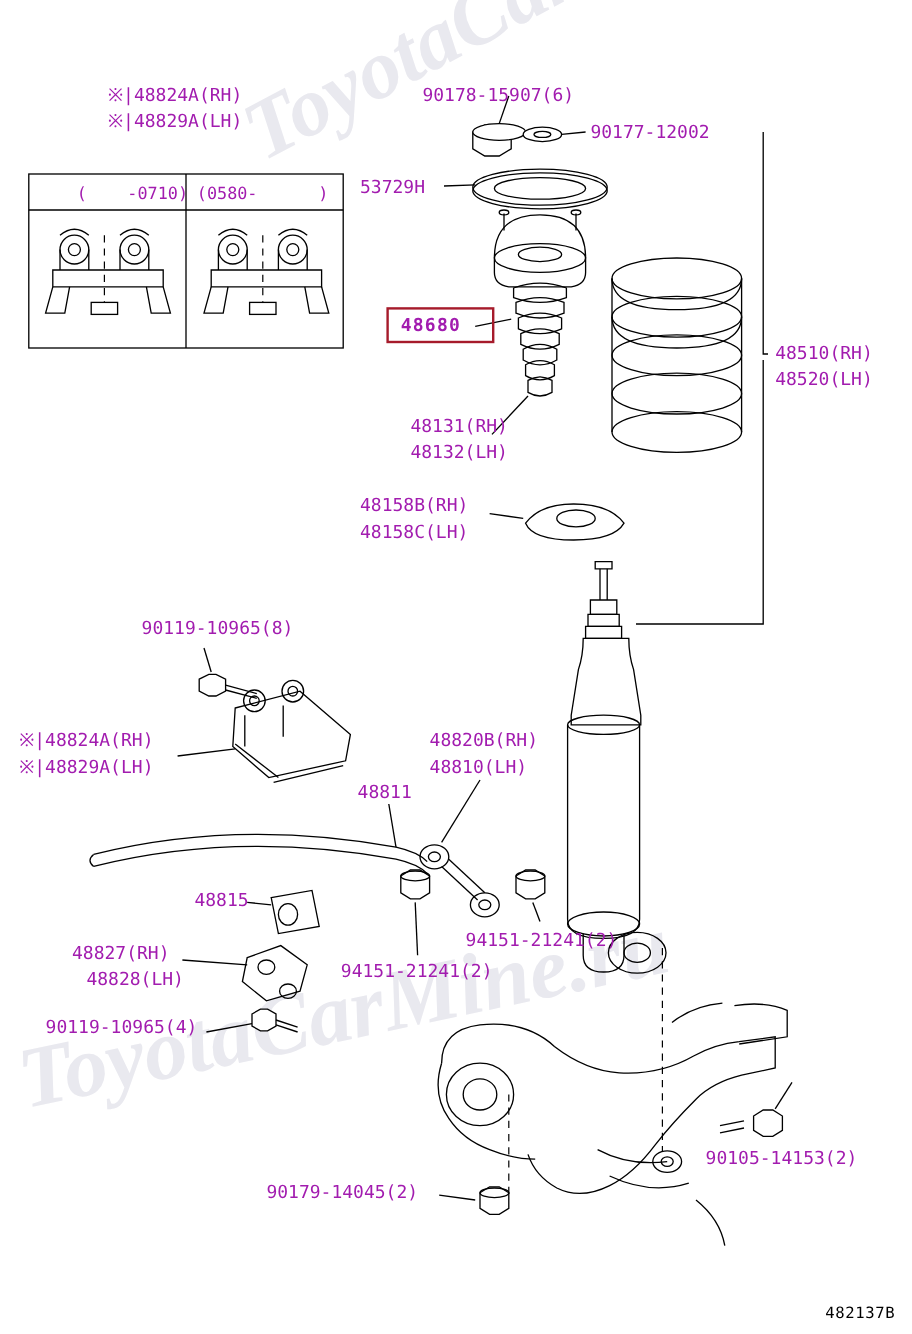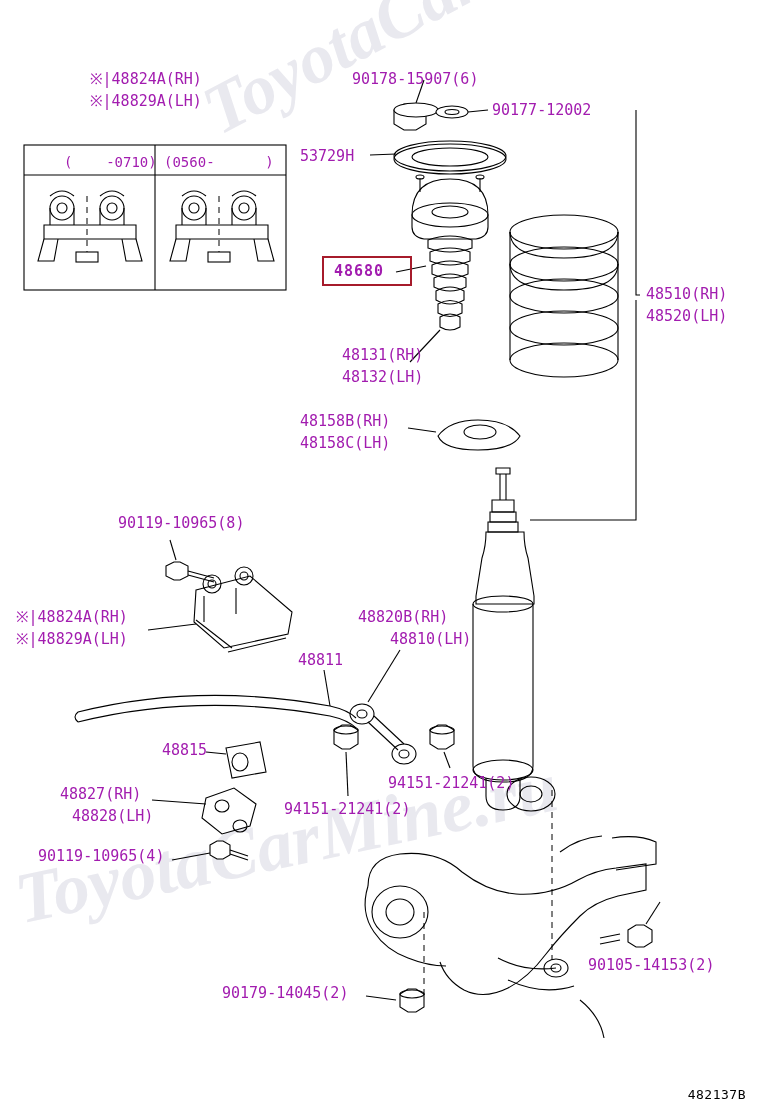--- a/index.html
+++ b/index.html
@@ -328,36 +328,36 @@
 
   <div class="lbl" style="left:300px; top:412px;">48158B(RH)</div>
   <div class="lbl" style="left:300px; top:434px;text-align:right;">48158C(LH)</div>
 
   <div class="lbl" style="left:118px; top:514px;">90119-10965(8)</div>
 
   <div class="lbl" style="left:16px;  top:608px;">※|48824A(RH)</div>
   <div class="lbl" style="left:16px;  top:630px;">※|48829A(LH)</div>
 
   <div class="lbl" style="left:358px; top:608px;">48820B(RH)</div>
-  <div class="lbl" style="left:358px; top:630px;margin-left:32px;">48810(LH)</div>
+  <div class="lbl" style="left:358px; top:630px;">48810(LH)</div>
 
   <div class="lbl" style="left:298px; top:651px;">48811</div>
 
   <div class="lbl" style="left:162px; top:741px;">48815</div>
 
   <div class="lbl" style="left:388px; top:774px;">94151-21241(2)</div>
 
   <div class="lbl" style="left:60px;  top:785px;">48827(RH)</div>
   <div class="lbl" style="left:60px;  top:807px;margin-left:12px;">48828(LH)</div>
 
   <div class="lbl" style="left:284px; top:800px;">94151-21241(2)</div>
 
   <div class="lbl" style="left:38px;  top:847px;">90119-10965(4)</div>
 
   <div class="lbl" style="left:588px; top:928px;margin-top:28px;">90105-14153(2)</div>
 
   <div class="lbl" style="left:222px; top:984px;">90179-14045(2)</div>
 
   <div class="lbl sm" style="left:36px;  top:153px;margin-left:28px;">(    -0710)</div>
-  <div class="lbl sm" style="left:164px; top:153px;">(0560-      )</div>
+  <div class="lbl sm" style="left:164px; top:153px;">(0580-      )</div>
 
   <div id="figcode">482137B</div>
 </div>
 
 </body></html>

